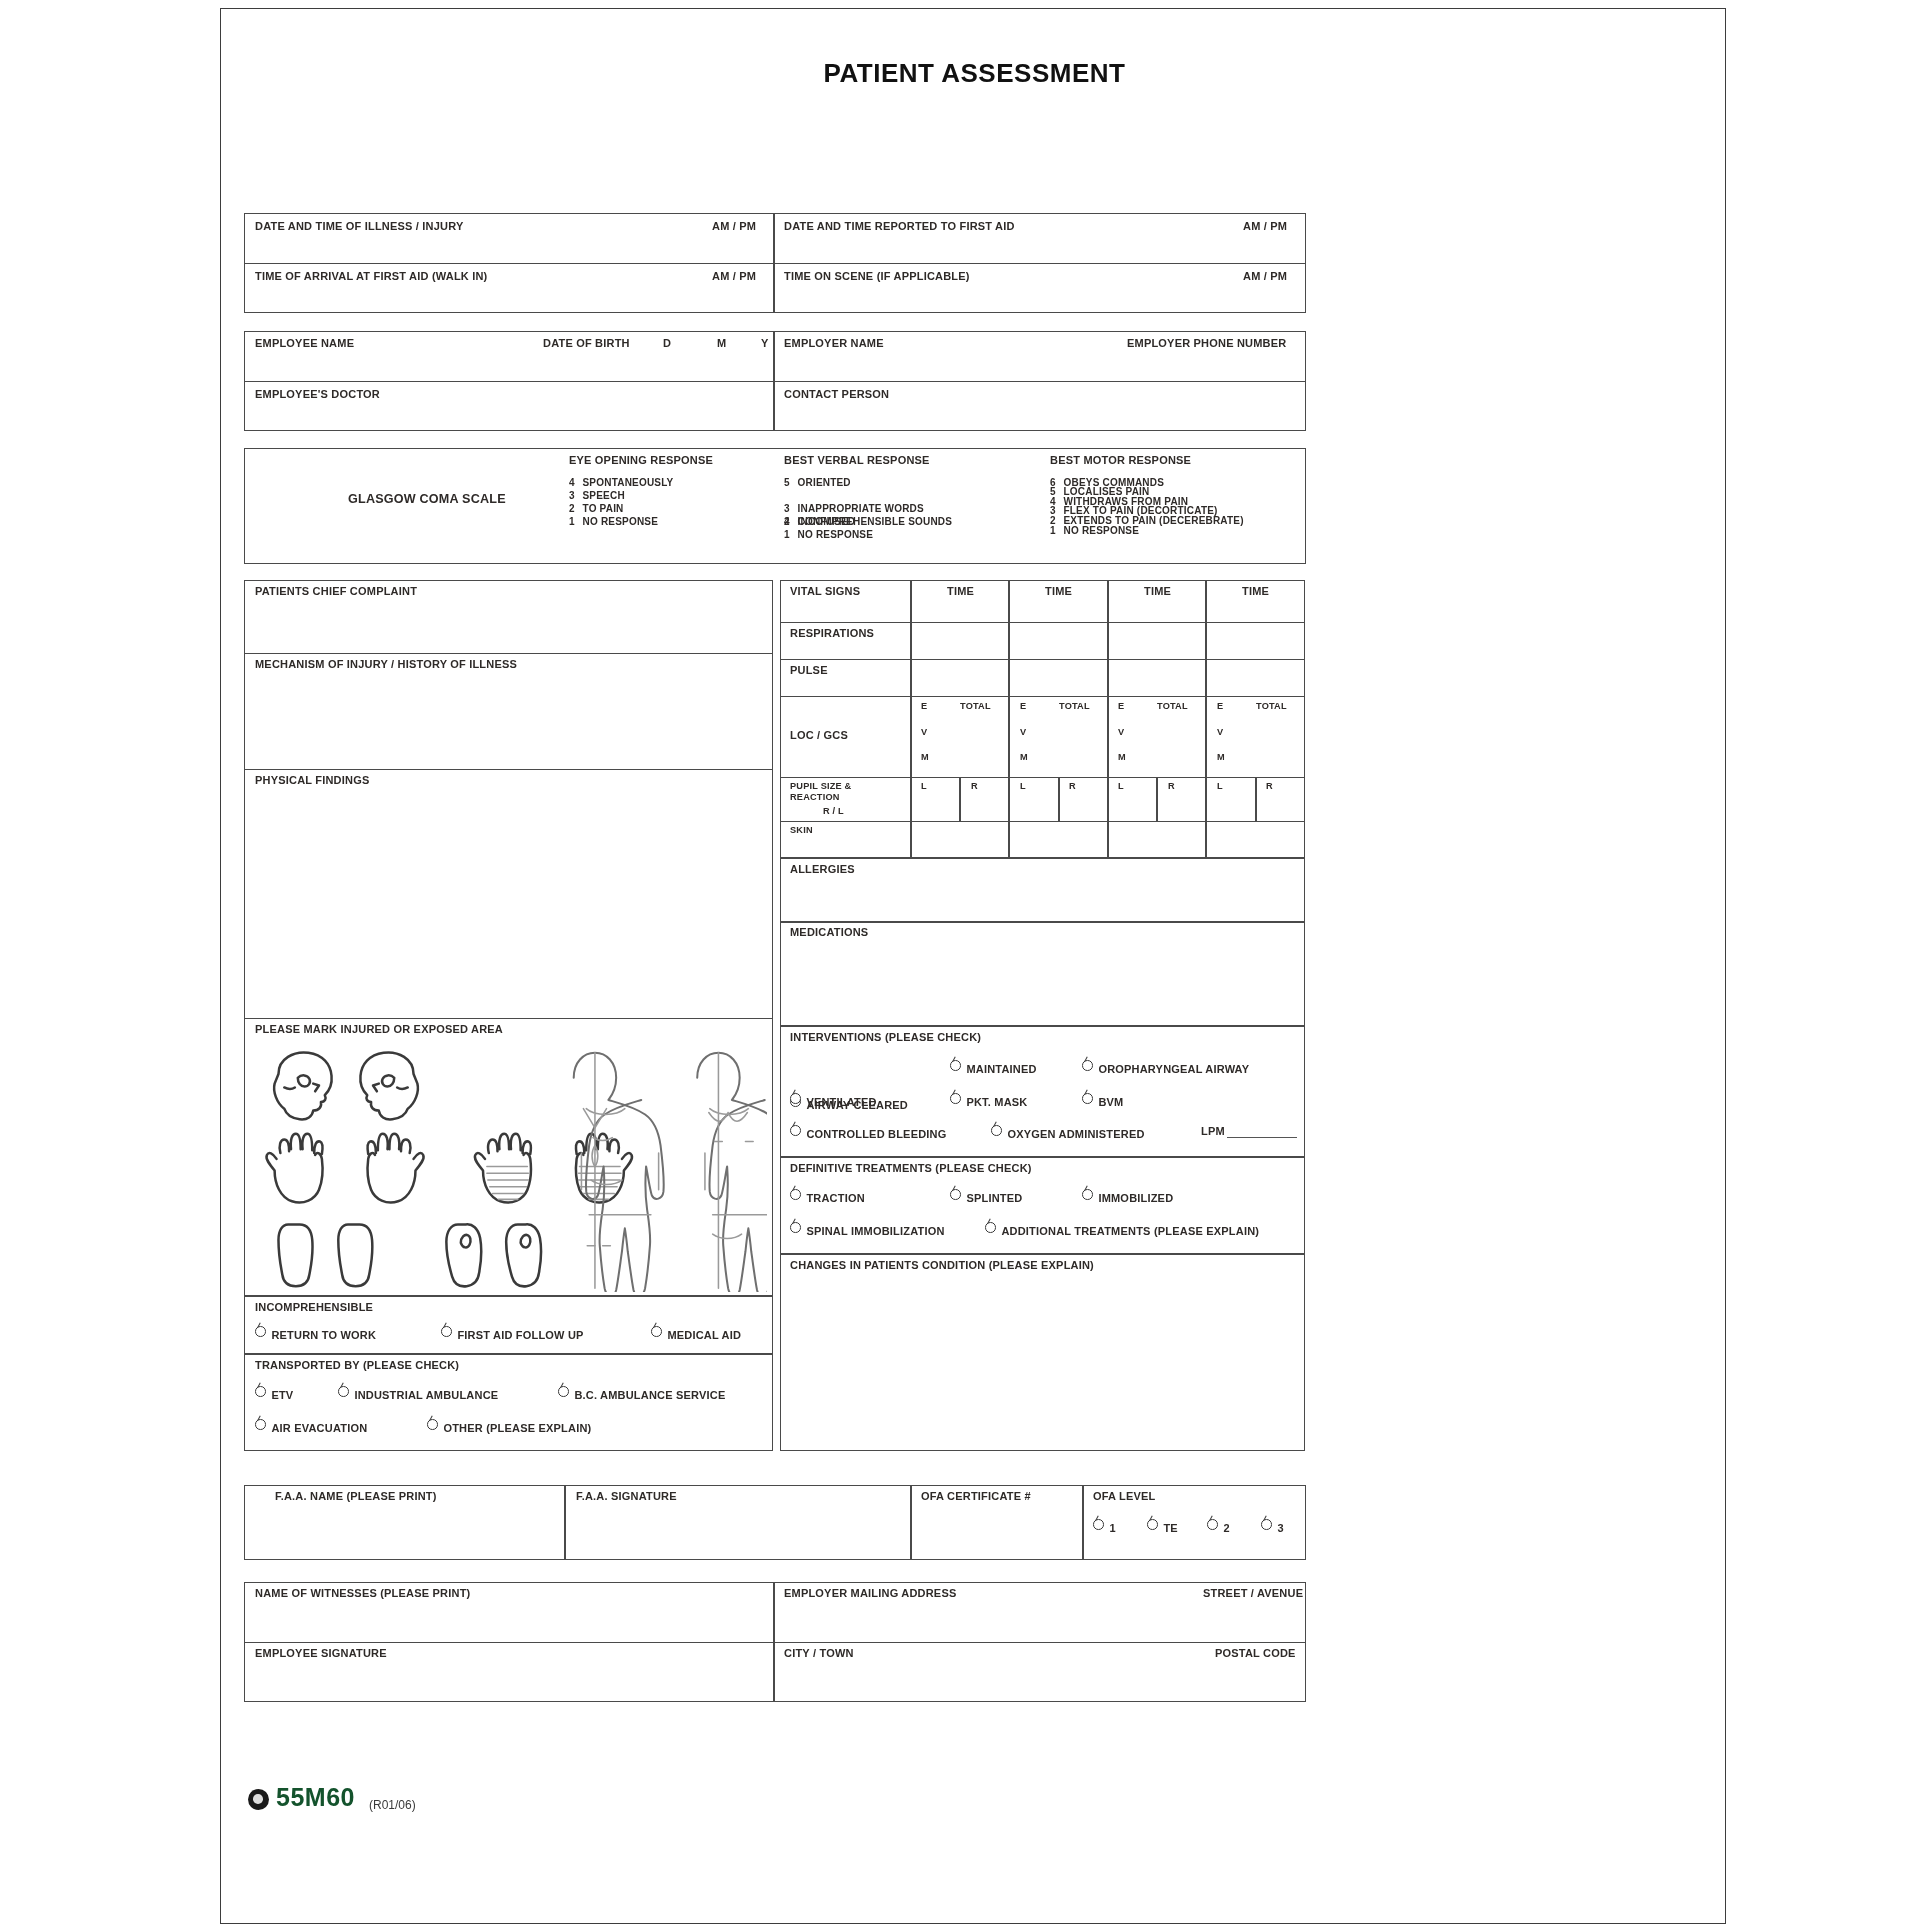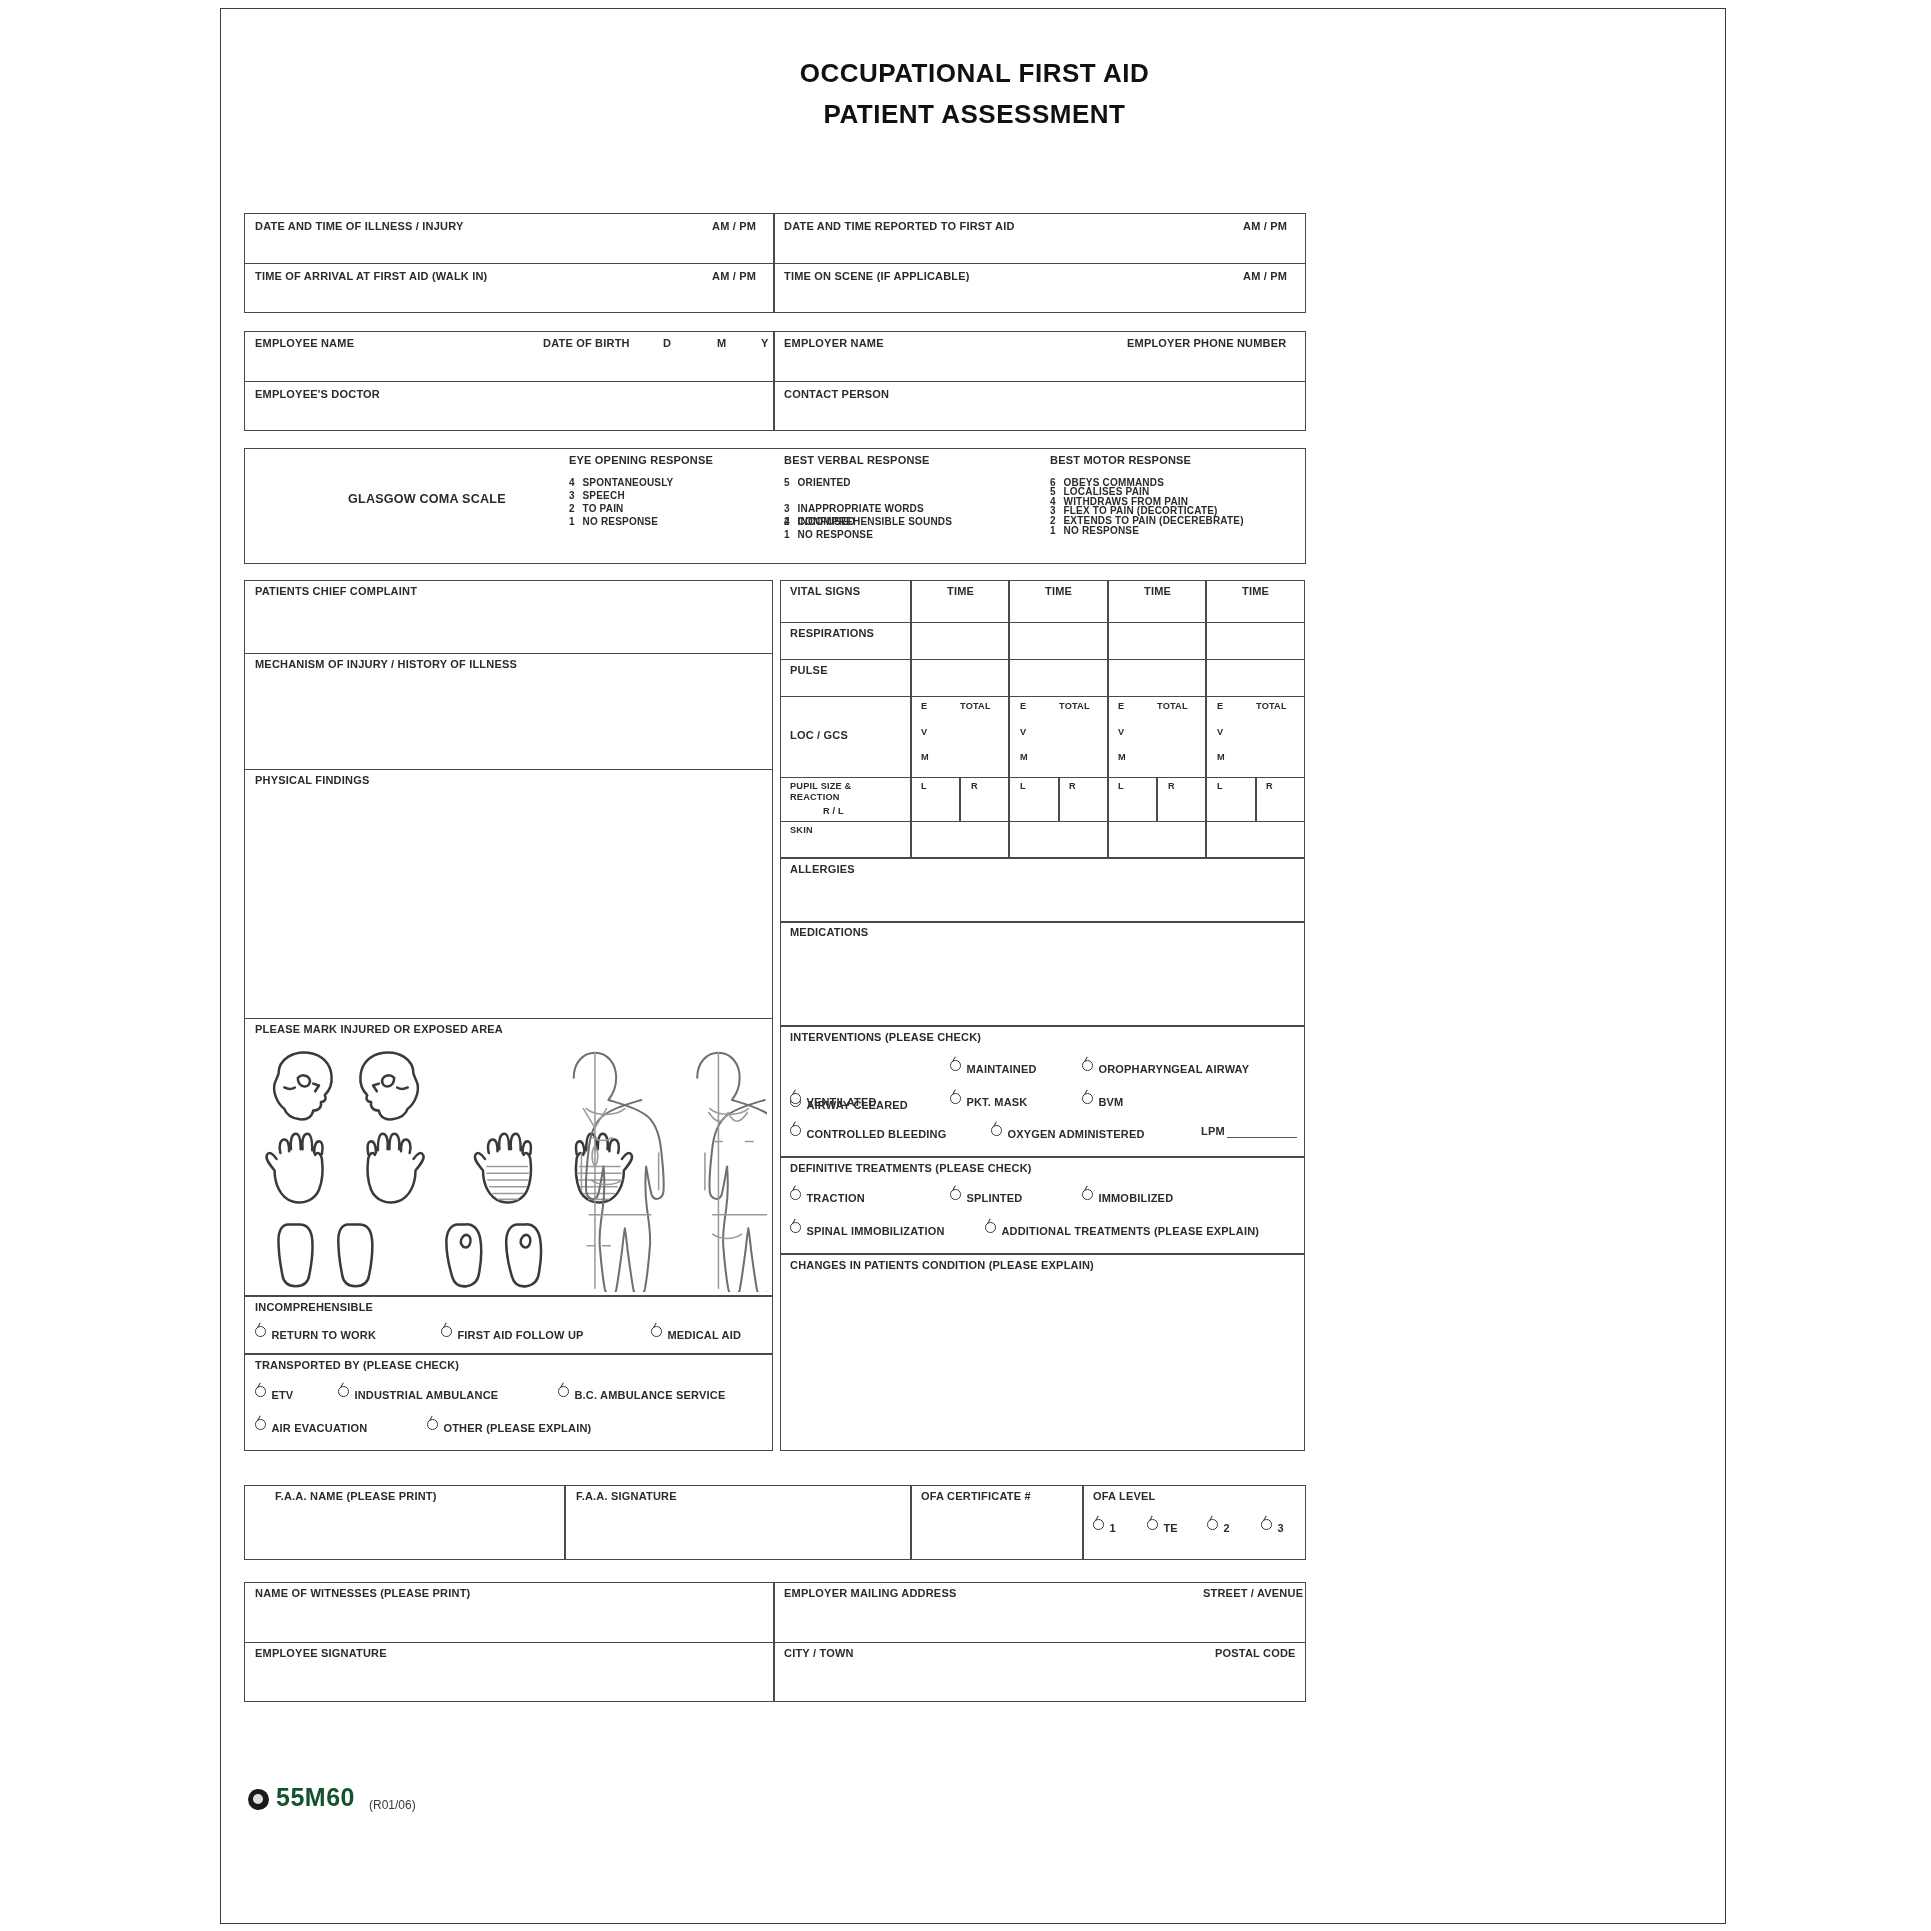--- a/index.html
+++ b/index.html
@@ -94,21 +94,20 @@
 </style>
 </head>
 <body>
 
 <div id="page">
   <div class="page-frame"></div>
 
   <div class="sheet">
 
     <div class="title-wrap">
-      <div class="title-line">OCCUPATIONAL FIRST AID</div>
       <div class="title-line">PATIENT ASSESSMENT</div>
     </div>
 
     <div class="box" style="left:9.7px;top:199px;width:1062px;height:100px;"></div>
     <div class="vline" style="left:539px;top:199px;height:100px;"></div>
     <div class="hline" style="left:9.7px;top:249px;width:1062px;"></div>
 
     <div class="lbl" style="left:21px;top:207px;">DATE AND TIME OF ILLNESS / INJURY</div>
     <div class="lbl" style="left:478px;top:207px;">AM / PM</div>
     <div class="lbl" style="left:550px;top:207px;">DATE AND TIME REPORTED TO FIRST AID</div>

